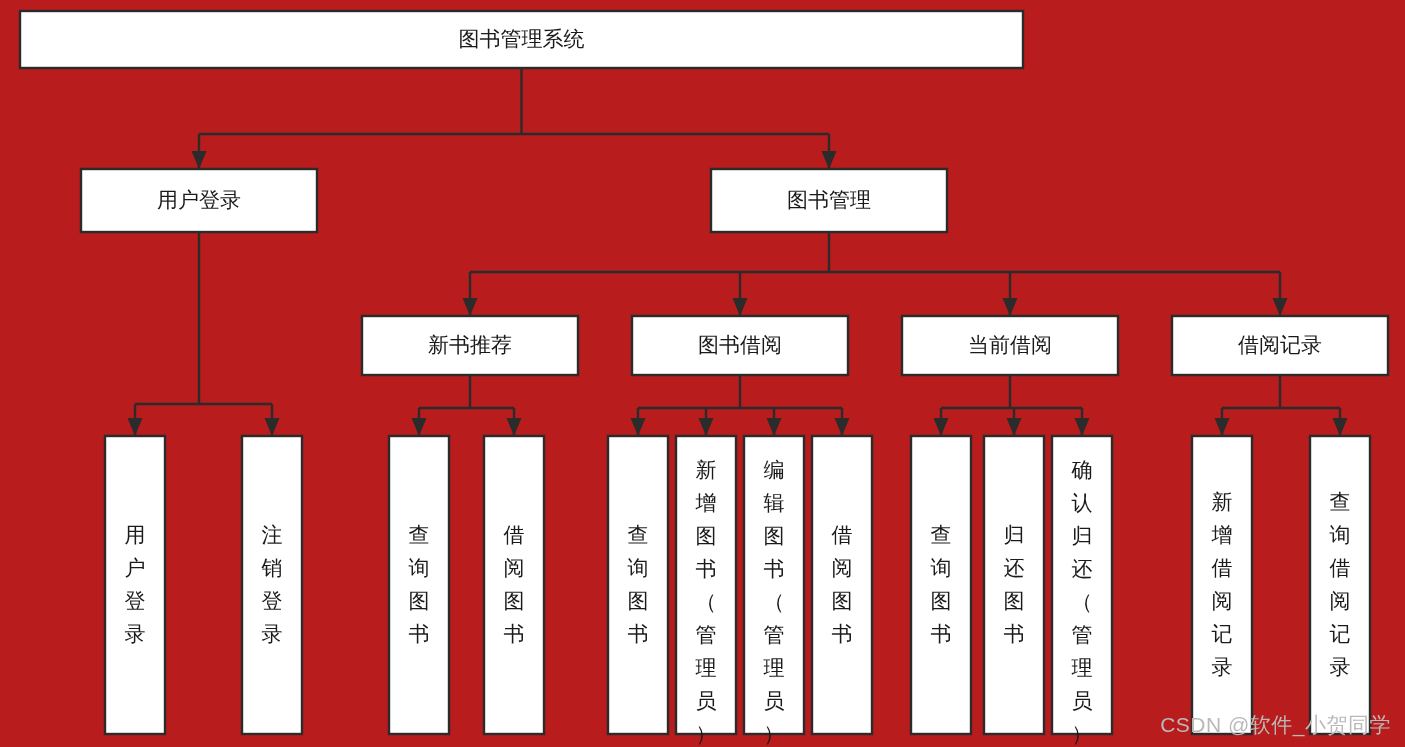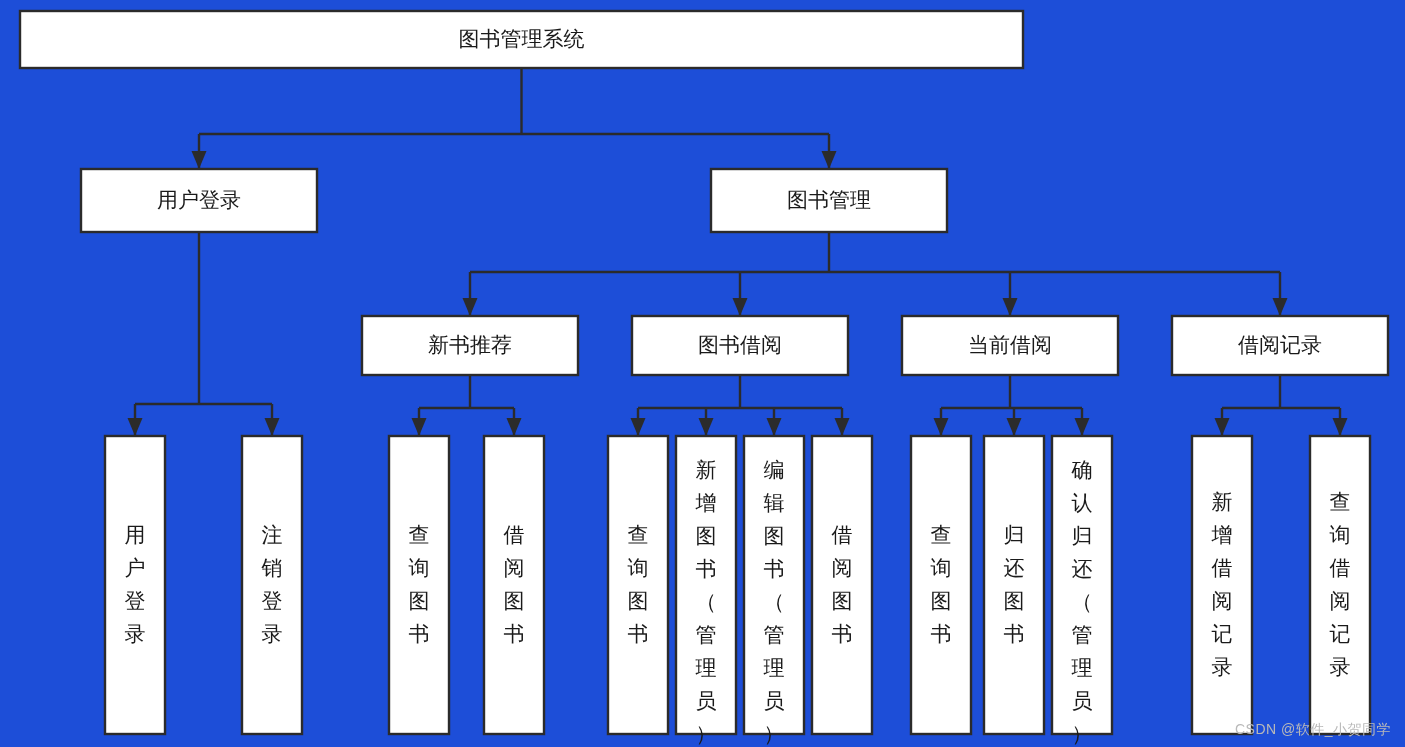--- a/index.html
+++ b/index.html
@@ -10,21 +10,21 @@
   body {
     width: 1405px;
     height: 747px;
     font-family: "Liberation Sans", "DejaVu Sans", sans-serif;
     overflow: hidden;
   }
   #diagram-root {
     position: relative;
     width: 1405px;
     height: 747px;
-    background: #1d4ed8;
+    background: #b91c1c;
     text-align: center;
   }
   svg.diagram-canvas {
     position: absolute;
     left: 0;
     top: 0;
     width: 1405px;
     height: 747px;
   }
   .node-rect {
@@ -54,21 +54,21 @@
     font-size: 21px;
     fill: #1a1a1a;
     text-anchor: middle;
     dominant-baseline: middle;
   }
   .watermark-text {
     position: absolute;
     right: 14px;
     bottom: 8px;
     font-family: "Liberation Sans", "DejaVu Sans", sans-serif;
-    font-size: 14px;
+    font-size: 21px;
     color: #b9b9b9;
     white-space: nowrap;
     letter-spacing: 0.5px;
     user-select: none;
   }
 </style>
 </head>
 <body>
 
 <div id="diagram-root">

